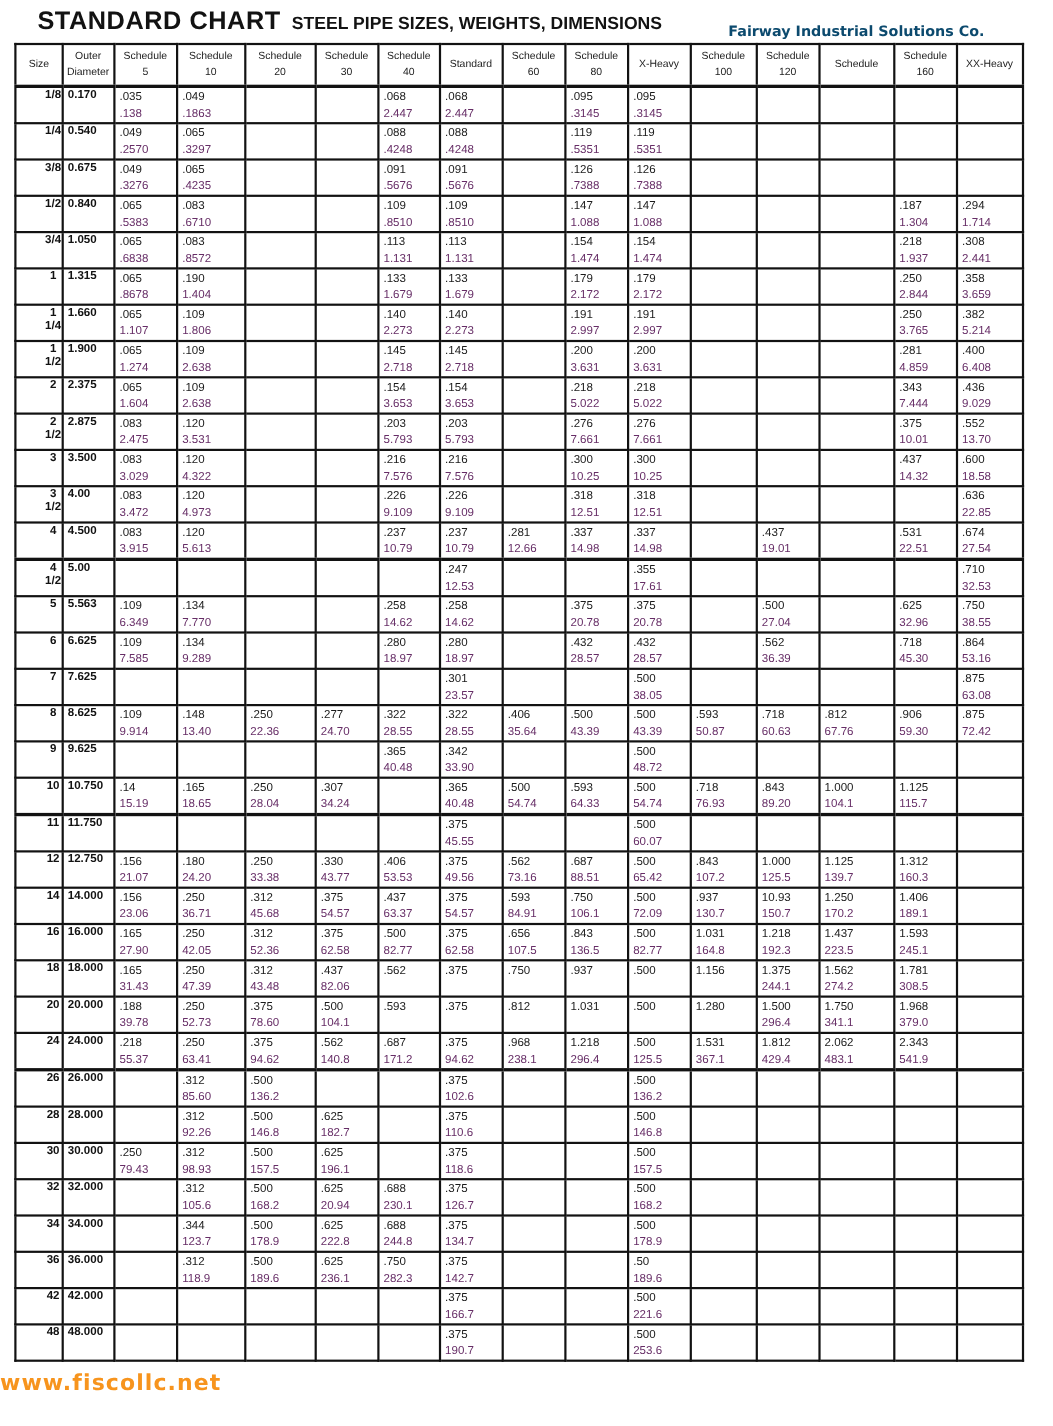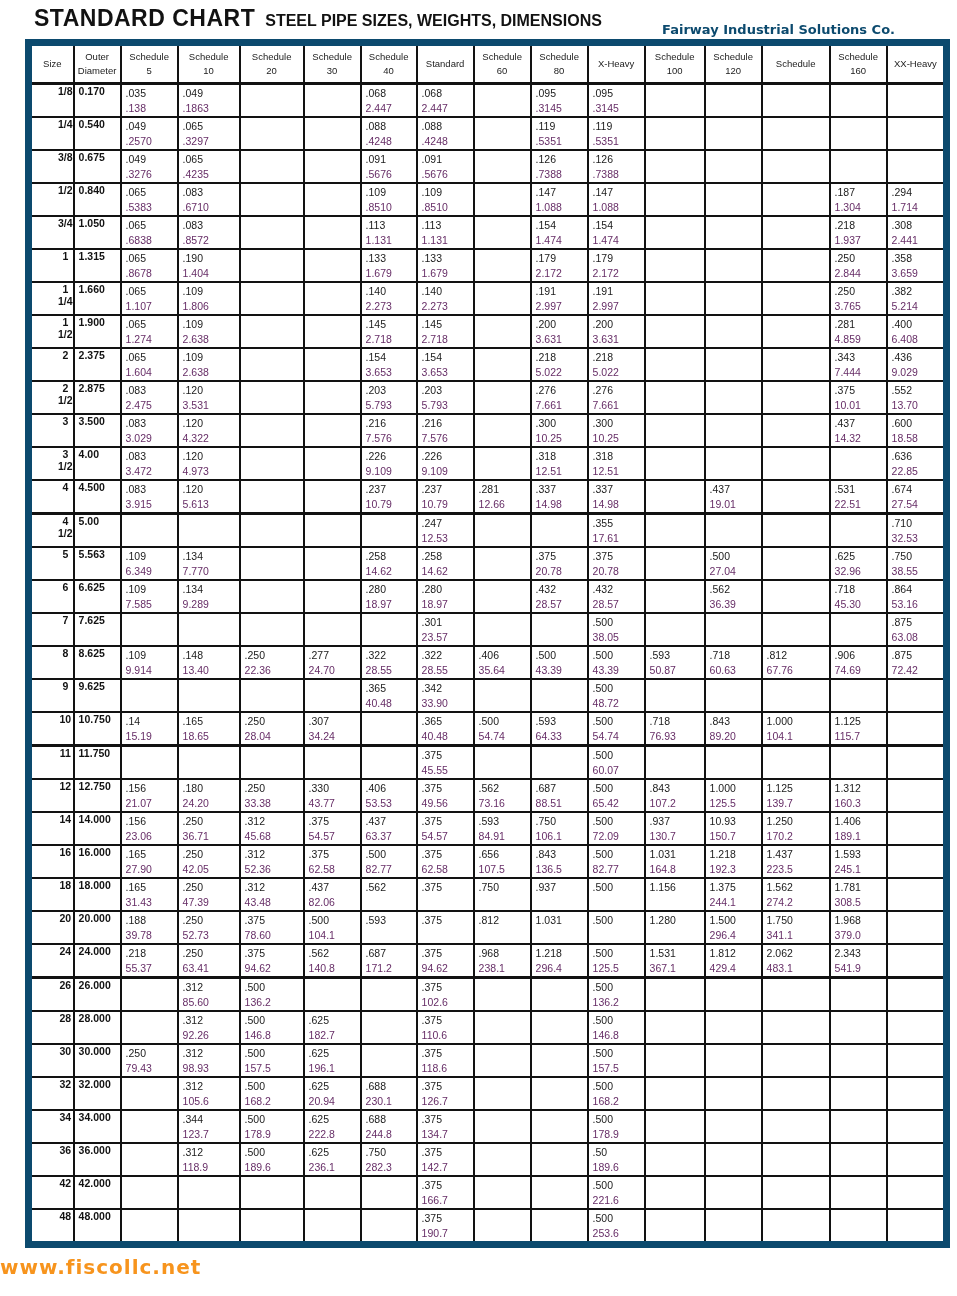--- a/index.html
+++ b/index.html
@@ -18,23 +18,23 @@
     text-align: center;
   }
   .subtitle { font-size: 16px; font-weight: bold; color: #121212; margin-left: 10px; }
   .company {
     position: absolute; right: 62px; top: 22px;
     color: #0c4a6e; font-size: 13px; font-weight: bold;
     font-family: "DejaVu Sans", sans-serif;
   }
   table.pipe-table {
     border-collapse: collapse;
-    margin-left: 25px;
+    margin-left: 13px;
     table-layout: fixed;
-    border: 7px solid #0c4a6e;
+    border: 1px solid #0c4a6e;
   }
   .pipe-table th, .pipe-table td {
     border: 2px solid #121212;
     padding: 0;
     overflow: hidden;
   }
   .pipe-table thead th {
     height: 36px;
     font-weight: normal;
     font-size: 9.5px;
@@ -1235,21 +1235,21 @@
           <td>
             <div class="thk">.718</div>
             <div class="wt">60.63</div>
           </td>
           <td>
             <div class="thk">.812</div>
             <div class="wt">67.76</div>
           </td>
           <td>
             <div class="thk">.906</div>
-            <div class="wt">74.69</div>
+            <div class="wt">59.30</div>
           </td>
           <td>
             <div class="thk">.875</div>
             <div class="wt">72.42</div>
           </td>
         </tr>
         <tr>
           <td class="size">9</td>
           <td class="od">9.625</td>
           <td>

